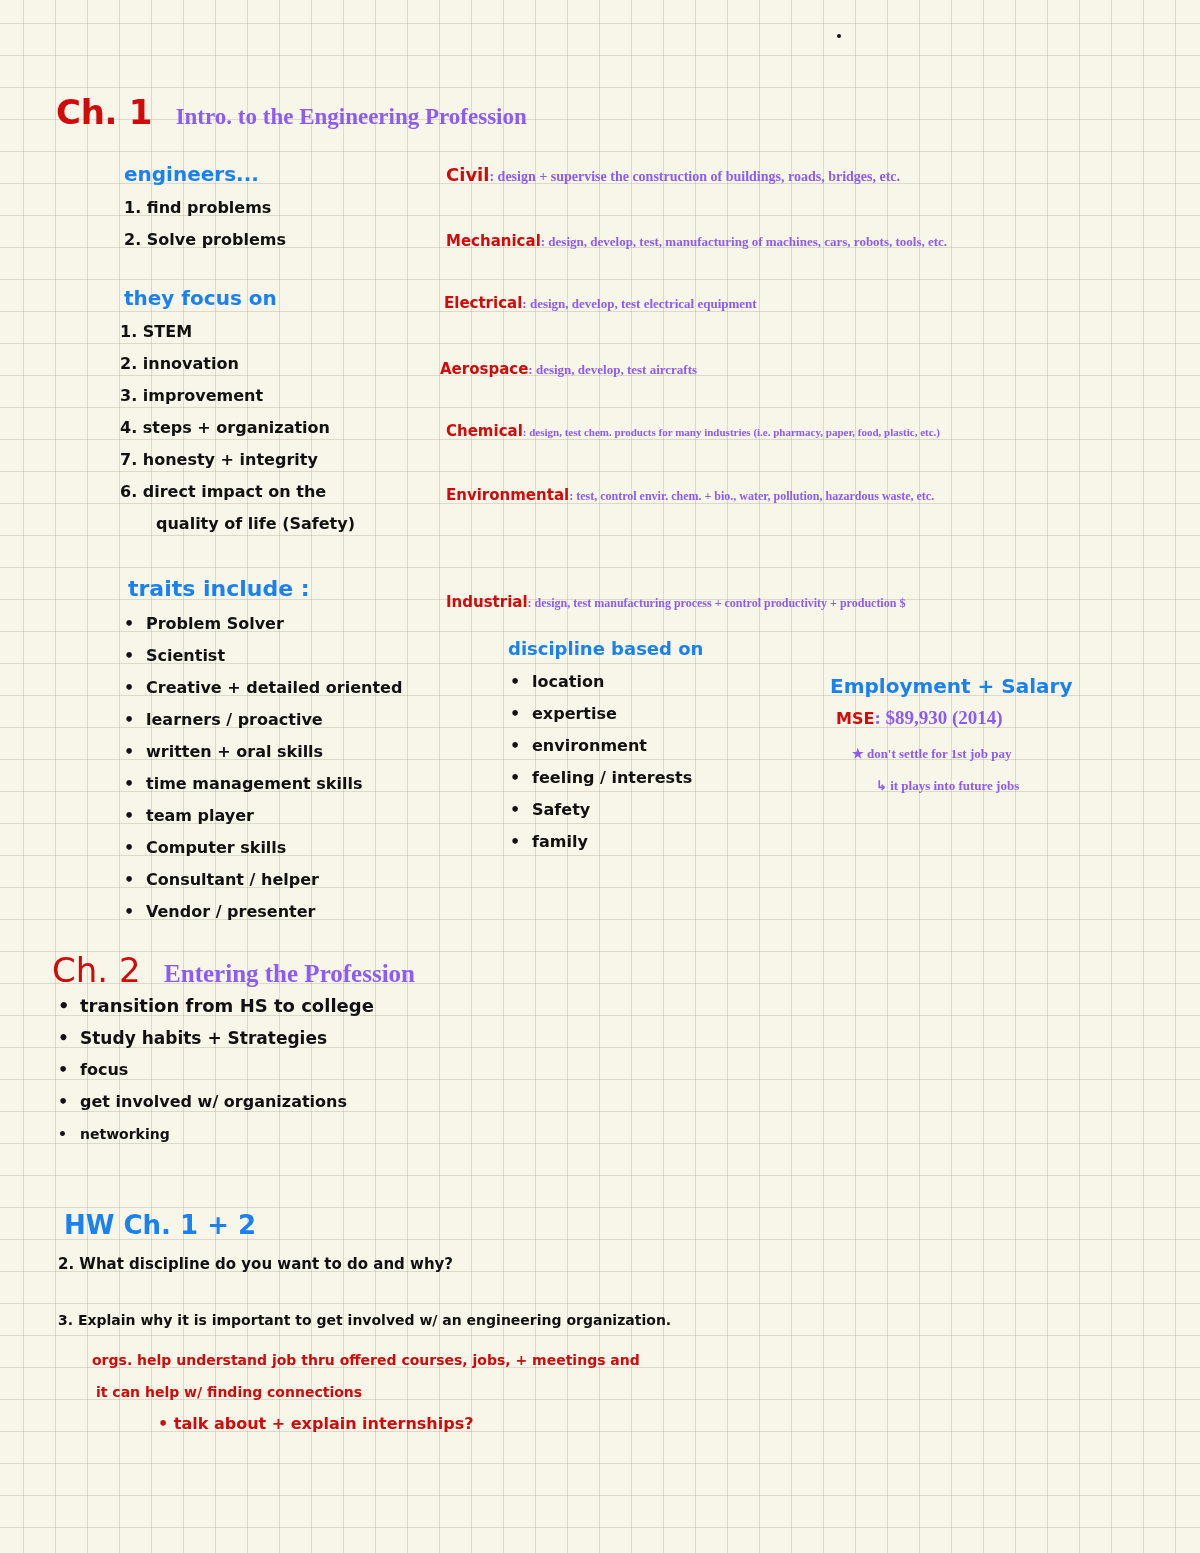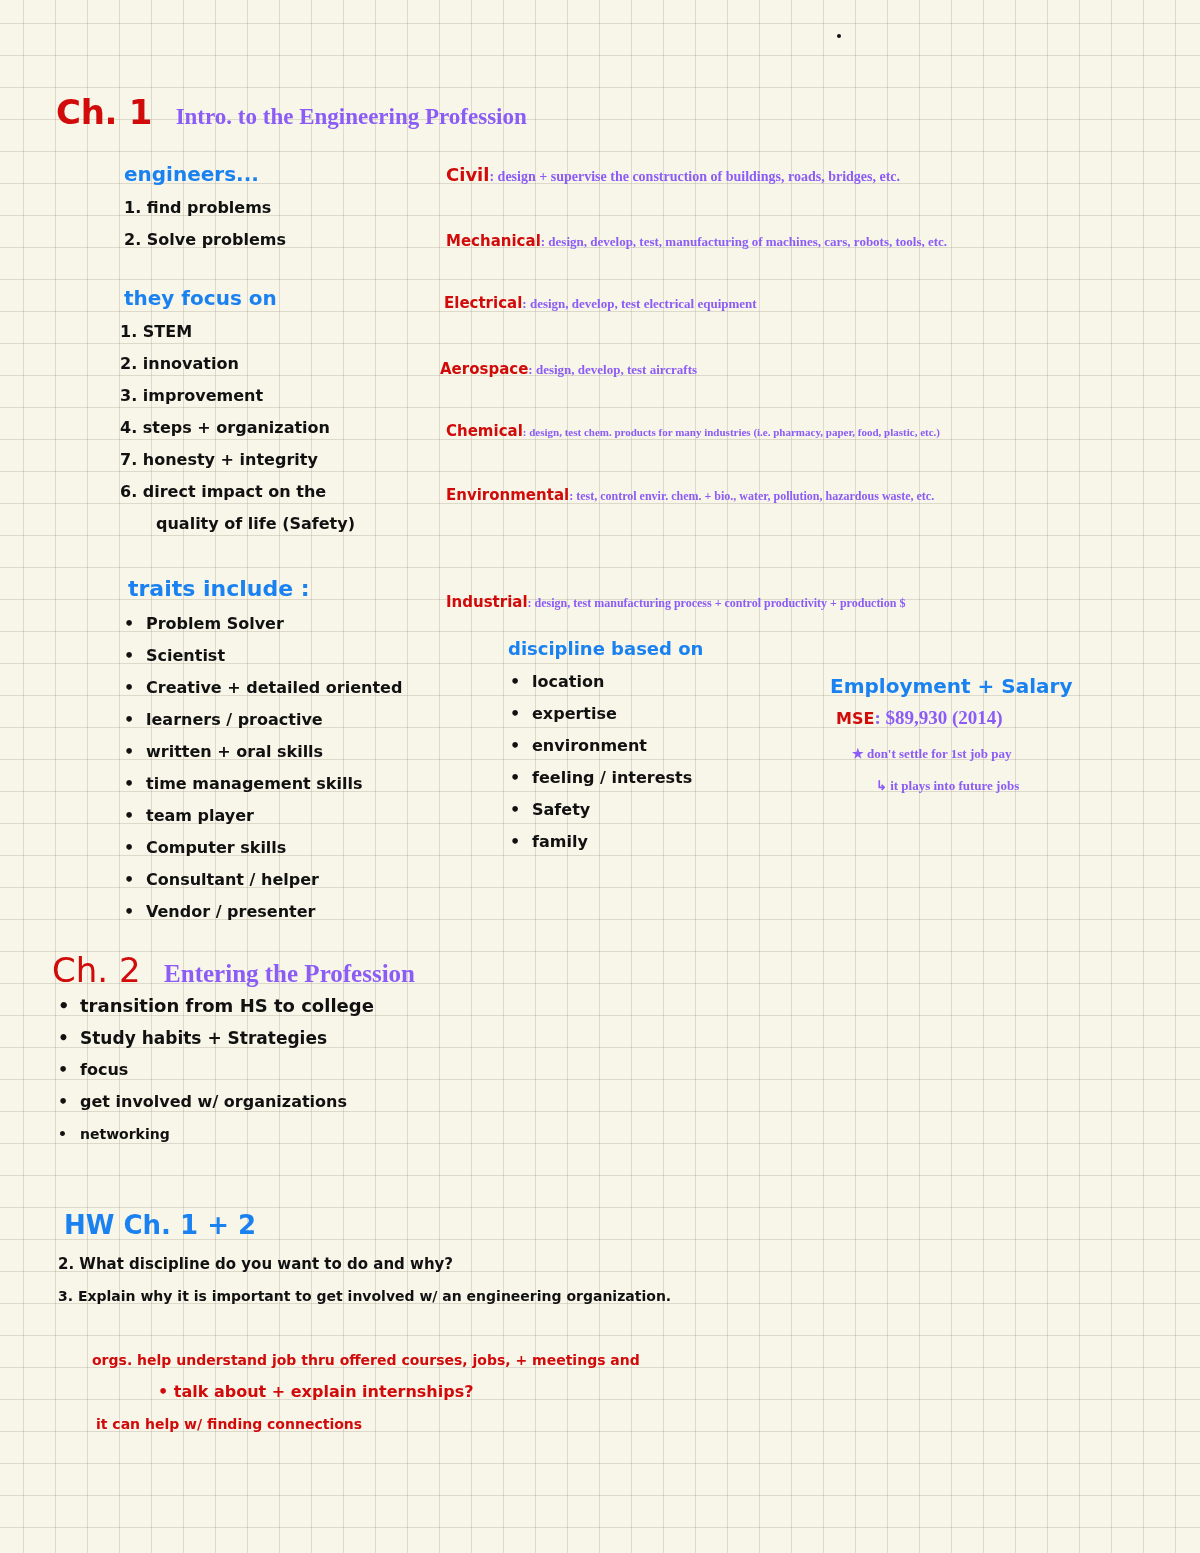--- a/index.html
+++ b/index.html
@@ -121,19 +121,19 @@
   <div class="item bullet" style="font-size:18px;">transition from HS to college</div>
   <div class="item bullet" style="font-size:17px;">Study habits + Strategies</div>
   <div class="item bullet" style="font-size:16px;">focus</div>
   <div class="item bullet" style="font-size:16px;">get involved w/ organizations</div>
   <div class="item bullet" style="font-size:14px;">networking</div>
 </div>
 
 <div class="abs blue" style="left:64px; top:1210px; font-size:26px; font-weight:bold;">HW Ch. 1 + 2</div>
 <div class="abs" style="left:58px; top:1248px;">
   <div class="item" style="font-size:15px;">2. What discipline do you want to do and why?</div>
-  <div class="item" style="font-size:14px;">3. Explain why it is important to get involved w/ an engineering organization.</div>
+  <div class="item" style="font-size:14px;margin-top:24px;">3. Explain why it is important to get involved w/ an engineering organization.</div>
 </div>
 <div class="abs red" style="left:92px; top:1344px;">
   <div class="item" style="font-size:14px;">orgs. help understand job thru offered courses, jobs, + meetings and</div>
+  <div class="item" style="font-size:14px; padding-left:4px;">it can help w/ finding connections</div>
   <div class="item" style="font-size:16px; padding-left:66px;">• talk about + explain internships?</div>
-  <div class="item" style="font-size:14px; padding-left:4px;">it can help w/ finding connections</div>
 </div>
 
 </body></html>

